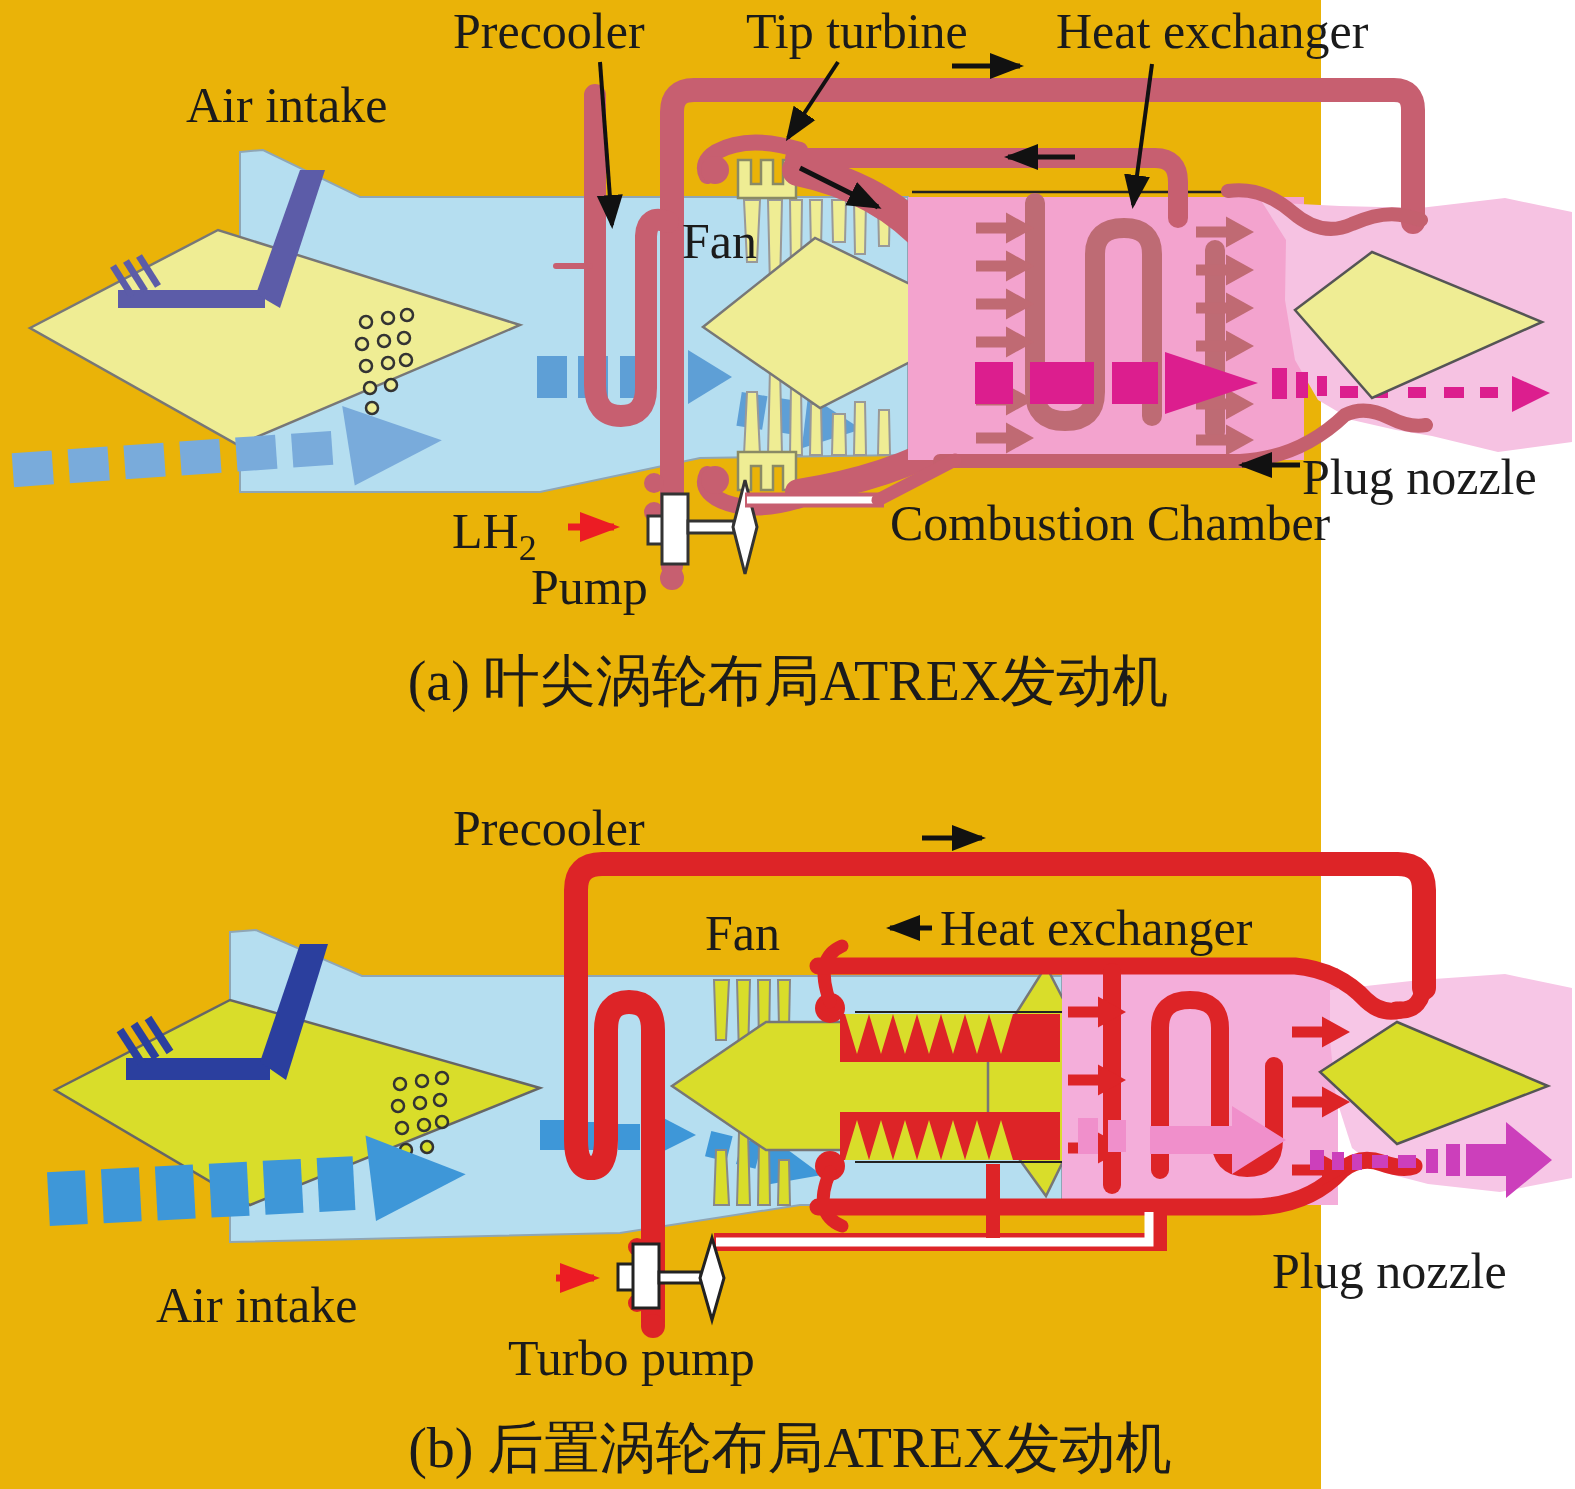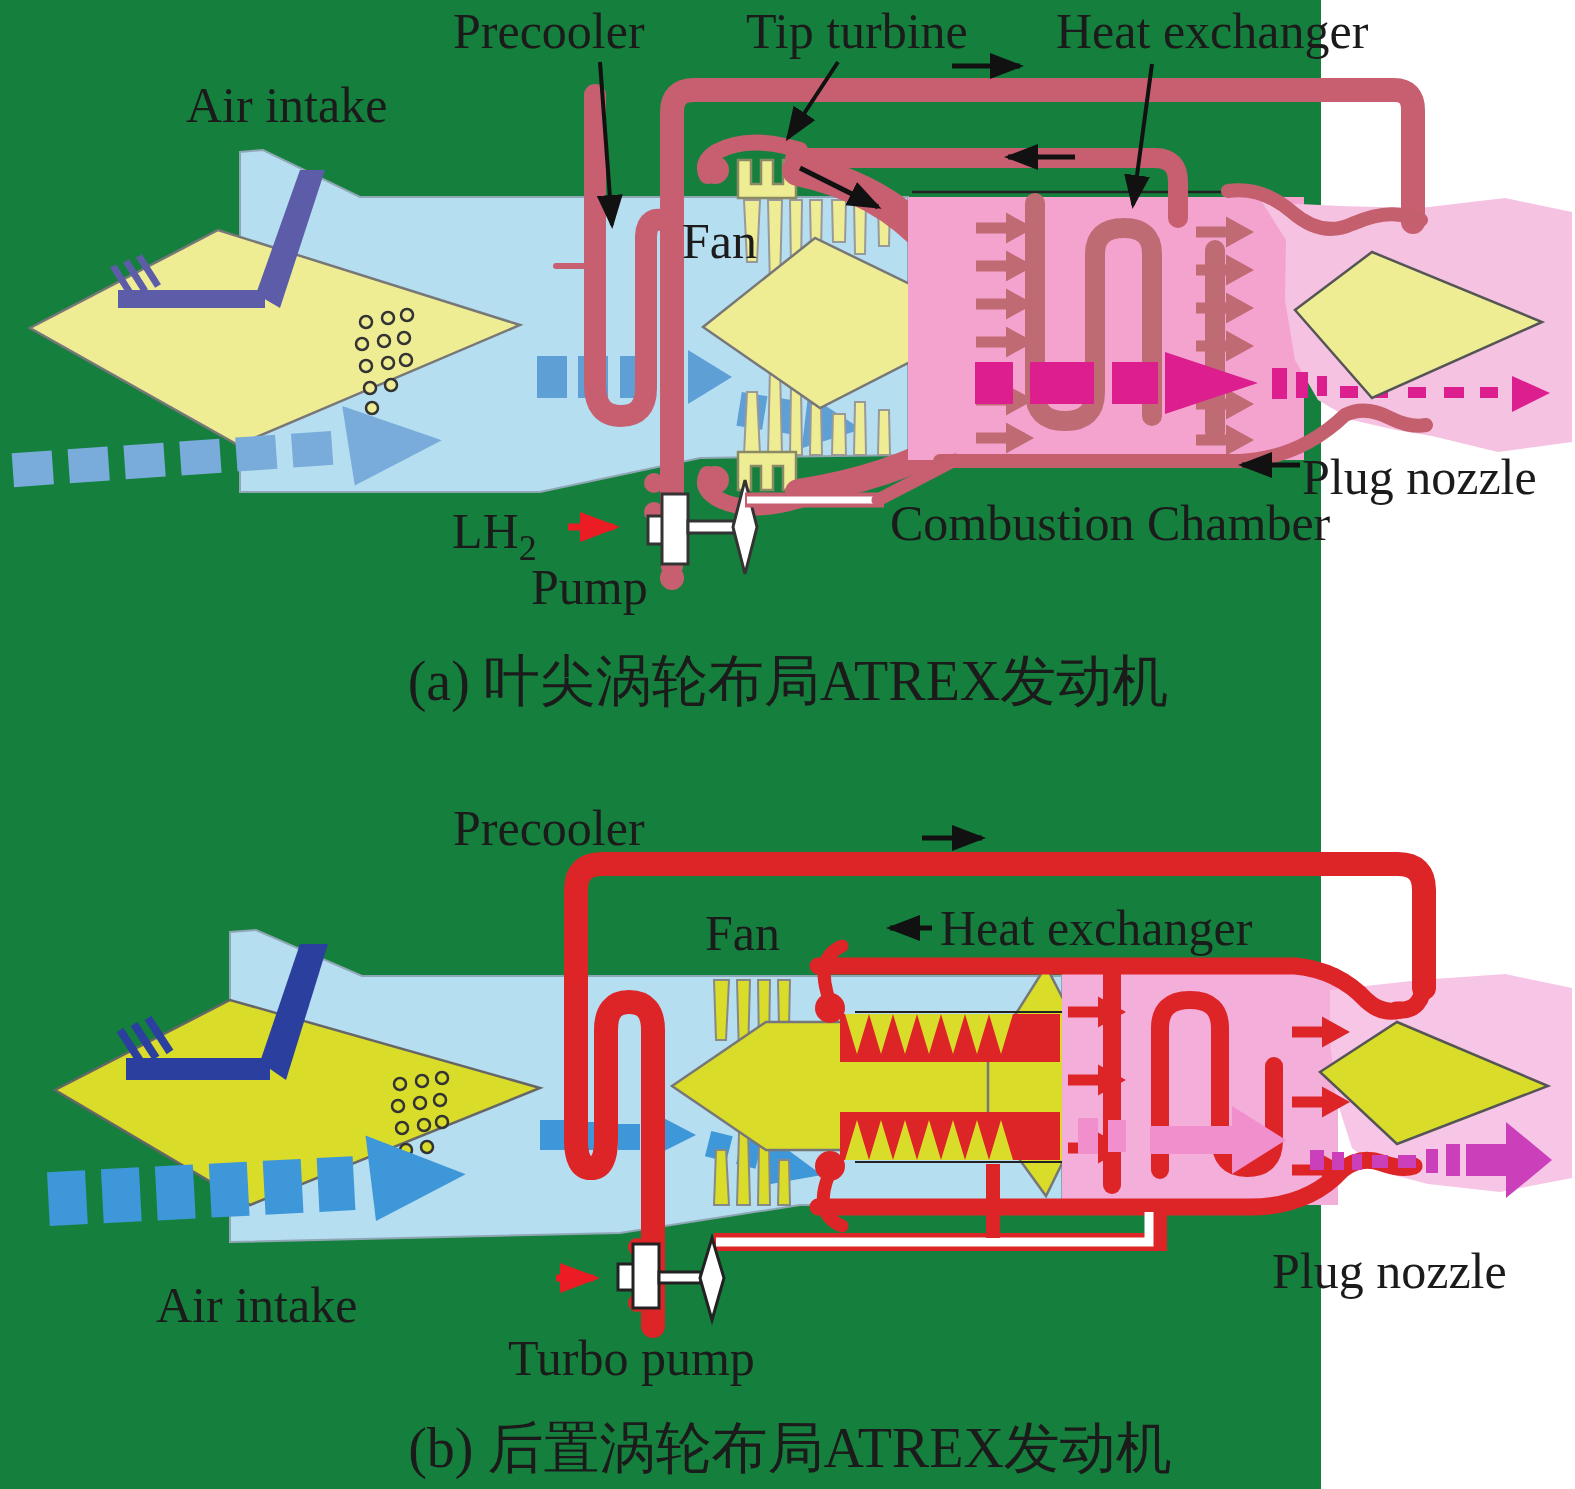--- a/index.html
+++ b/index.html
@@ -1,19 +1,19 @@
 <!DOCTYPE html>
 <html><head>
 <meta charset="utf-8">
 <style>
   html,body{margin:0;padding:0;background:#ffffff;}
   .fig-wrap{
     position:relative;
     width:1321px;height:1489px;
-    background:#15803d;
+    background:#eab308;
     font-family:"Liberation Serif","DejaVu Serif",serif;
   }
   svg{display:block;}
   text{
     font-family:"Liberation Serif","DejaVu Serif",serif;
     fill:#1b1b1b;
   }
   .lbl{font-size:50px;}
   .cap{font-size:56px;}
   .sub{font-size:36px;}

